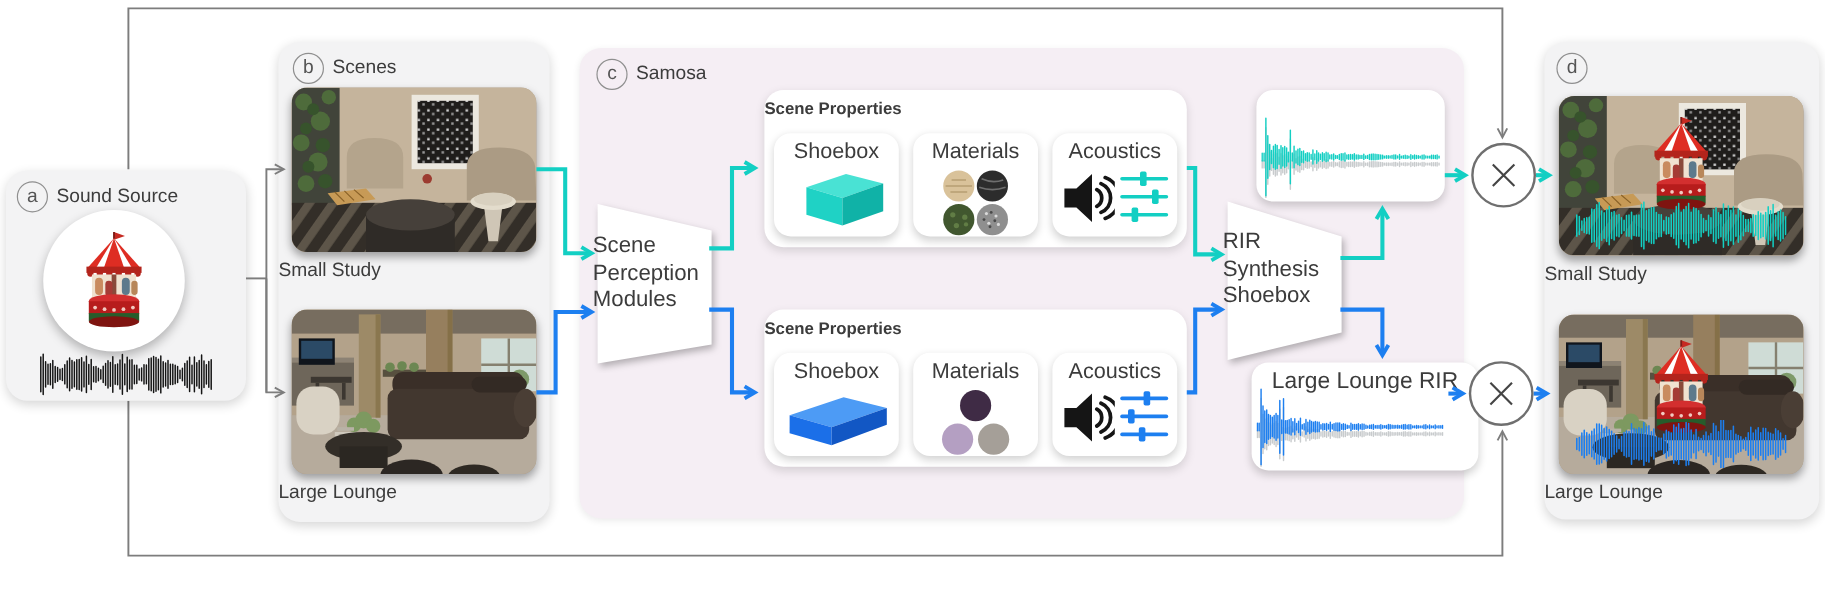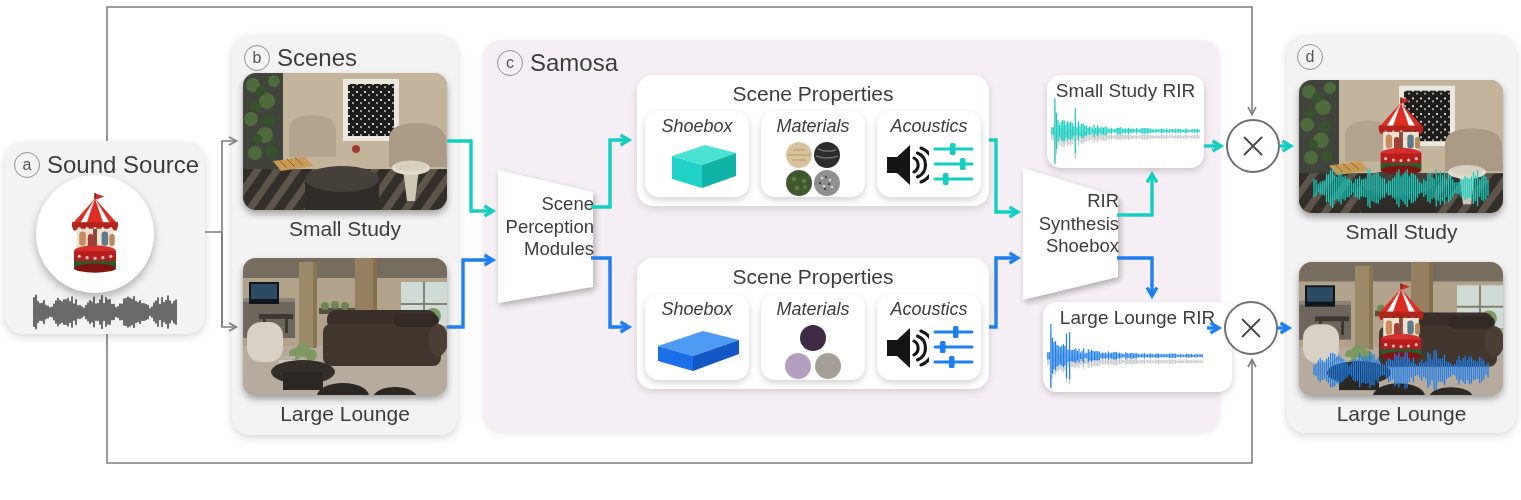--- a/index.html
+++ b/index.html
@@ -6,36 +6,36 @@
   #canvas{position:relative;width:1521px;height:500px;background:#ffffff;overflow:hidden;
           font-family:"Liberation Sans",sans-serif;color:#3c3c3c;}
   svg{display:block;}
   .wires{position:absolute;left:0;top:0;width:1521px;height:500px;pointer-events:none;}
   #wires-bg{z-index:1;}
   #wires-fg{z-index:3;}
   .panel{position:absolute;border-radius:18px;background:#f3f3f4;box-shadow:0 3px 9px rgba(0,0,0,.16);z-index:2;}
   .panel-header{position:absolute;display:flex;align-items:center;gap:7px;}
   .tag-circle{width:26px;height:26px;border:1.6px solid #8f8f8f;border-radius:50%;box-sizing:border-box;
               display:flex;align-items:center;justify-content:center;font-size:16px;color:#555;flex:none;}
-  .panel-title{font-size:24px;white-space:nowrap;}
+  .panel-title{font-size:16px;white-space:nowrap;}
   .photo{position:absolute;width:204px;border-radius:13px;overflow:hidden;box-shadow:0 4px 7px rgba(0,0,0,.35);background:#b3a28a;}
   .photo .scene{width:100%;height:100%;}
   .overlay{position:absolute;}
-  .scene-label{position:absolute;left:0;right:0;text-align:center;font-size:21px;}
+  .scene-label{position:absolute;left:0;right:0;font-size:16px;}
   .src-circle{position:absolute;left:31px;top:33px;width:118px;height:118px;border-radius:50%;background:#fff;
               box-shadow:0 4px 9px rgba(0,0,0,.28);display:flex;align-items:center;justify-content:center;}
   .spbox{position:absolute;width:352px;height:131px;background:#fff;border-radius:16px;box-shadow:0 3px 8px rgba(0,0,0,.13);}
-  .spbox-title{text-align:center;font-size:21px;margin-top:7px;}
+  .spbox-title{font-size:14px;margin-top:7px;font-weight:bold;}
   .spcard{position:absolute;top:36px;width:104px;height:86px;background:#fff;border-radius:14px;
-          box-shadow:0 3px 7px rgba(0,0,0,.18);text-align:center;font-style:italic;}
+          box-shadow:0 3px 7px rgba(0,0,0,.18);text-align:center;}
   .spcard-label{font-size:18px;margin-top:5px;}
   .spcard svg{margin:3px auto 0;}
   .trap{position:absolute;}
   .trap polygon{fill:#ffffff;filter:drop-shadow(2px 3px 3px rgba(0,0,0,.28));}
-  .trap-text{position:absolute;width:100px;text-align:right;font-size:18.5px;line-height:1.22;}
+  .trap-text{position:absolute;width:100px;text-align:left;font-size:18.5px;line-height:1.22;}
   .rirbox{position:absolute;background:#fff;border-radius:14px;box-shadow:0 3px 7px rgba(0,0,0,.18);overflow:hidden;}
   .rirbox-label{position:relative;z-index:2;text-align:center;font-size:19px;line-height:1.15;margin-top:5px;}
   .rir-wave{position:absolute;left:4px;bottom:3px;z-index:1;}
   .st-cyan{stroke:#13cfc3;}
   .st-blue{stroke:#1d7ff0;}
   .st-gray{stroke:#7d7d7d;}
   .wire{fill:none;stroke-width:3.4px;stroke-linejoin:miter;}
   .wire-thin{fill:none;stroke-width:1.6px;}
   .hidden-defs{position:absolute;width:0;height:0;overflow:hidden;}
 </style>
@@ -321,21 +321,20 @@
         </svg>
       </div>
     </div>
 
     <svg class="trap" style="left:535px;top:121px;" width="110" height="148" viewBox="0 0 110 148">
       <polygon points="5,7 100,36 100,116 5,139"></polygon>
     </svg>
     <div class="trap-text" style="left:536px;top:150px;">RIR Synthesis Shoebox</div>
 
     <div class="rirbox" style="left:564px;top:35px;width:157px;height:93px;">
-      <div class="rirbox-label">Small Study RIR</div>
       <svg class="rir-wave" width="149" height="76" viewBox="0 0 149 76">
           <path d="M0.8,44.8v6.1M2.4,44.8v6.1M3.9,17.5v60.8M5.5,31.2v33.4M7.1,38.1v19.6M8.6,42.8v10.2M10.2,39.5v16.8M11.8,38.1v19.5M13.3,38.8v18.1M14.9,42.1v11.6M16.5,39.0v17.8M18.0,40.8v14.2M19.6,39.7v16.5M21.2,40.9v14.0M22.7,44.1v7.6M24.3,26.9v41.9M25.9,44.8v6.2M27.4,39.4v16.9M29.0,43.2v9.4M30.6,41.8v12.1M32.2,41.2v13.4M33.7,43.6v8.6M35.3,43.2v9.3M36.9,45.4v5.0M38.4,44.5v6.7M40.0,44.7v6.4M41.6,46.0v3.7M43.1,42.4v10.9M44.7,45.5v4.8M46.3,43.0v9.8M47.8,44.8v6.2M49.4,45.8v4.2M51.0,44.5v6.7M52.5,45.3v5.1M54.1,44.2v7.3M55.7,44.7v6.4M57.2,46.4v2.9M58.8,46.2v3.4M60.4,45.6v4.6M62.0,46.7v2.4M63.5,46.8v2.1M65.1,45.9v4.0M66.7,45.3v5.3M68.2,45.4v4.9M69.8,44.7v6.3M71.4,46.3v3.1M72.9,46.1v3.6M74.5,46.0v3.7M76.1,46.2v3.4M77.6,45.4v5.0M79.2,46.2v3.3M80.8,46.3v3.2M82.3,46.7v2.4M83.9,46.8v2.2M85.5,45.8v4.1M87.0,47.0v1.7M88.6,46.8v2.2M90.2,45.9v4.0M91.8,45.8v4.2M93.3,45.6v4.5M94.9,45.7v4.3M96.5,45.9v4.0M98.0,46.1v3.6M99.6,46.3v3.2M101.2,46.5v2.8M102.7,47.1v1.5M104.3,46.9v2.0M105.9,46.8v2.1M107.4,47.1v1.7M109.0,46.8v2.2M110.6,46.4v3.0M112.1,46.3v3.1M113.7,47.0v1.7M115.3,46.0v3.7M116.8,47.1v1.5M118.4,46.9v1.9M120.0,46.6v2.5M121.6,46.8v2.1M123.1,47.1v1.5M124.7,46.1v3.6M126.3,46.8v2.1M127.8,46.3v3.2M129.4,46.7v2.4M131.0,46.8v2.1M132.5,47.1v1.5M134.1,46.4v2.9M135.7,46.3v3.2M137.2,47.1v1.5M138.8,47.1v1.5M140.4,47.1v1.5M141.9,46.6v2.6M143.5,46.6v2.6M145.1,46.6v2.5M146.6,46.4v3.0M148.2,47.1v1.5" fill="none" stroke="#9ba1a4" stroke-width="1.2" stroke-linecap="round" opacity="0.55"></path>
           <path d="M0.8,38.6v6.5M2.4,38.6v6.5M3.9,9.5v64.6M5.5,24.0v35.5M7.1,31.4v20.8M8.6,36.4v10.8M10.2,32.9v17.8M11.8,31.4v20.7M13.3,32.2v19.3M14.9,35.6v12.3M16.5,32.4v18.9M18.0,34.2v15.1M19.6,33.1v17.5M21.2,34.4v14.9M22.7,37.8v8.1M24.3,19.6v44.5M25.9,38.5v6.6M27.4,32.8v18.0M29.0,36.8v10.0M30.6,35.4v12.8M32.2,34.7v14.2M33.7,37.2v9.1M35.3,36.8v9.9M36.9,39.2v5.3M38.4,38.2v7.1M40.0,38.4v6.8M41.6,39.8v4.0M43.1,36.0v11.6M44.7,39.3v5.1M46.3,36.6v10.4M47.8,38.5v6.6M49.4,39.5v4.5M51.0,38.2v7.2M52.5,39.1v5.4M54.1,37.9v7.8M55.7,38.4v6.8M57.2,40.2v3.1M58.8,40.0v3.6M60.4,39.4v4.9M62.0,40.5v2.6M63.5,40.7v2.2M65.1,39.7v4.2M66.7,39.0v5.6M68.2,39.2v5.2M69.8,38.4v6.7M71.4,40.1v3.3M72.9,39.9v3.8M74.5,39.8v4.0M76.1,40.0v3.6M77.6,39.1v5.3M79.2,40.1v3.5M80.8,40.1v3.4M82.3,40.5v2.5M83.9,40.6v2.4M85.5,39.6v4.4M87.0,40.9v1.9M88.6,40.6v2.4M90.2,39.7v4.2M91.8,39.6v4.5M93.3,39.4v4.8M94.9,39.5v4.6M96.5,39.7v4.2M98.0,39.9v3.8M99.6,40.1v3.4M101.2,40.3v3.0M102.7,41.1v1.5M104.3,40.7v2.2M105.9,40.7v2.2M107.4,40.9v1.8M109.0,40.6v2.3M110.6,40.2v3.2M112.1,40.1v3.3M113.7,40.9v1.8M115.3,39.8v3.9M116.8,41.1v1.5M118.4,40.8v2.1M120.0,40.4v2.7M121.6,40.7v2.3M123.1,41.1v1.5M124.7,39.9v3.8M126.3,40.7v2.2M127.8,40.1v3.4M129.4,40.5v2.6M131.0,40.7v2.2M132.5,41.1v1.5M134.1,40.3v3.1M135.7,40.1v3.4M137.2,41.0v1.6M138.8,41.1v1.5M140.4,41.1v1.5M141.9,40.4v2.8M143.5,40.4v2.7M145.1,40.5v2.6M146.6,40.2v3.2M148.2,41.1v1.5" fill="none" stroke="#13cfc3" stroke-width="1.2" stroke-linecap="round" opacity="1"></path>
         </svg>
     </div>
     <div class="rirbox" style="left:560px;top:262px;width:189px;height:90px;">
       <div class="rirbox-label">Large Lounge RIR</div>
       <svg class="rir-wave" width="156" height="74" viewBox="0 0 156 74">
           <path d="M0.8,43.7v5.9M2.3,43.7v5.9M3.9,17.0v59.2M5.5,30.3v32.6M7.0,34.2v24.8M8.6,33.5v26.3M10.1,36.8v19.5M11.7,37.7v17.9M13.3,39.1v15.1M14.8,37.7v17.8M16.4,36.2v20.9M17.9,37.8v17.6M19.5,26.0v41.3M21.1,41.3v10.7M22.6,24.6v44.1M24.2,41.8v9.7M25.7,41.6v10.1M27.3,41.0v11.2M28.9,40.2v12.9M30.4,42.5v8.1M32.0,40.3v12.5M33.5,44.0v5.2M35.1,42.2v8.8M36.7,39.9v13.4M38.2,44.9v3.4M39.8,44.2v4.9M41.3,40.9v11.5M42.9,42.9v7.4M44.5,41.4v10.5M46.0,42.5v8.2M47.6,43.1v7.1M49.1,42.5v8.3M50.7,42.8v7.6M52.3,42.9v7.4M53.8,44.9v3.4M55.4,44.1v5.0M56.9,44.5v4.3M58.5,43.9v5.4M60.1,44.9v3.5M61.6,43.0v7.2M63.2,44.8v3.6M64.7,44.0v5.2M66.3,43.7v5.9M67.9,43.5v6.3M69.4,43.5v6.2M71.0,44.8v3.6M72.5,44.3v4.7M74.1,44.5v4.2M75.7,45.4v2.4M77.2,45.7v1.8M78.8,43.8v5.7M80.3,44.7v3.8M81.9,44.8v3.7M83.5,44.7v3.8M85.0,44.1v5.1M86.6,45.0v3.2M88.1,44.4v4.5M89.7,44.6v4.0M91.3,45.4v2.4M92.8,45.8v1.6M94.4,45.4v2.4M95.9,45.2v2.8M97.5,44.7v3.8M99.1,45.7v1.8M100.6,45.5v2.2M102.2,45.5v2.2M103.7,44.9v3.4M105.3,45.6v2.0M106.9,45.8v1.6M108.4,45.6v2.1M110.0,44.8v3.6M111.5,45.0v3.1M113.1,45.4v2.4M114.7,45.6v2.1M116.2,45.6v2.0M117.8,45.4v2.4M119.3,45.7v1.7M120.9,45.4v2.4M122.5,45.0v3.3M124.0,44.8v3.6M125.6,45.3v2.6M127.1,44.9v3.4M128.7,45.0v3.3M130.3,45.9v1.5M131.8,45.9v1.5M133.4,45.6v2.1M134.9,45.8v1.7M136.5,45.9v1.5M138.1,45.9v1.5M139.6,45.2v2.8M141.2,45.0v3.1M142.7,45.9v1.5M144.3,45.2v2.8M145.9,45.9v1.5M147.4,45.9v1.5M149.0,45.2v2.9M150.5,45.9v1.5M152.1,45.7v1.9M153.7,45.8v1.7M155.2,45.5v2.3" fill="none" stroke="#9ba1a4" stroke-width="1.2" stroke-linecap="round" opacity="0.55"></path>
           <path d="M0.8,37.6v6.3M2.3,37.6v6.3M3.9,9.3v62.9M5.5,23.4v34.6M7.0,27.5v26.3M8.6,26.7v27.9M10.1,30.3v20.8M11.7,31.2v19.0M13.3,32.7v16.1M14.8,31.2v18.9M16.4,29.6v22.2M17.9,31.3v18.7M19.5,18.8v43.9M21.1,35.0v11.3M22.6,17.3v46.8M24.2,35.6v10.3M25.7,35.3v10.8M27.3,34.8v11.9M28.9,33.8v13.7M30.4,36.4v8.7M32.0,34.0v13.3M33.5,37.9v5.5M35.1,36.0v9.4M36.7,33.6v14.2M38.2,38.9v3.6M39.8,38.1v5.2M41.3,34.6v12.2M42.9,36.8v7.9M44.5,35.1v11.2M46.0,36.3v8.7M47.6,36.9v7.5M49.1,36.3v8.8M50.7,36.7v8.1M52.3,36.8v7.9M53.8,38.9v3.6M55.4,38.0v5.3M56.9,38.4v4.6M58.5,37.8v5.8M60.1,38.8v3.7M61.6,36.9v7.6M63.2,38.8v3.8M64.7,38.0v5.5M66.3,37.5v6.3M67.9,37.4v6.7M69.4,37.4v6.6M71.0,38.8v3.9M72.5,38.2v5.0M74.1,38.5v4.4M75.7,39.4v2.6M77.2,39.7v1.9M78.8,37.7v6.1M80.3,38.7v4.1M81.9,38.8v3.9M83.5,38.7v4.1M85.0,38.0v5.4M86.6,39.0v3.4M88.1,38.3v4.7M89.7,38.6v4.2M91.3,39.4v2.6M92.8,39.9v1.7M94.4,39.4v2.6M95.9,39.2v2.9M97.5,38.7v4.1M99.1,39.7v2.0M100.6,39.5v2.3M102.2,39.5v2.4M103.7,38.9v3.7M105.3,39.6v2.2M106.9,39.8v1.7M108.4,39.6v2.3M110.0,38.8v3.8M111.5,39.0v3.3M113.1,39.4v2.5M114.7,39.6v2.2M116.2,39.6v2.1M117.8,39.4v2.5M119.3,39.8v1.8M120.9,39.4v2.5M122.5,39.0v3.5M124.0,38.8v3.8M125.6,39.3v2.8M127.1,38.9v3.7M128.7,38.9v3.5M130.3,40.0v1.5M131.8,39.9v1.5M133.4,39.6v2.2M134.9,39.8v1.8M136.5,40.0v1.5M138.1,40.0v1.5M139.6,39.2v2.9M141.2,39.0v3.3M142.7,40.0v1.5M144.3,39.2v3.0M145.9,40.0v1.5M147.4,40.0v1.5M149.0,39.1v3.1M150.5,39.9v1.6M152.1,39.7v2.0M153.7,39.8v1.8M155.2,39.5v2.4" fill="none" stroke="#1d7ff0" stroke-width="1.2" stroke-linecap="round" opacity="1"></path>

